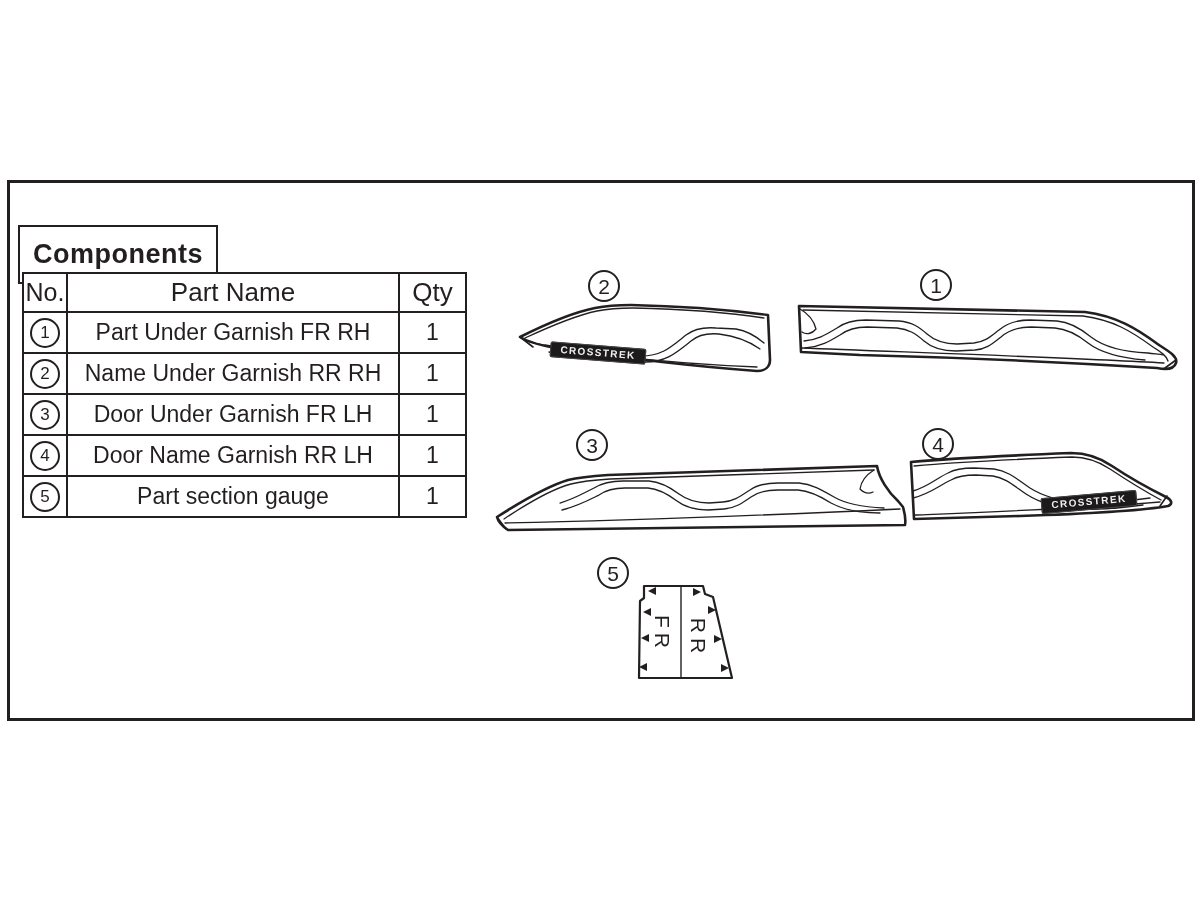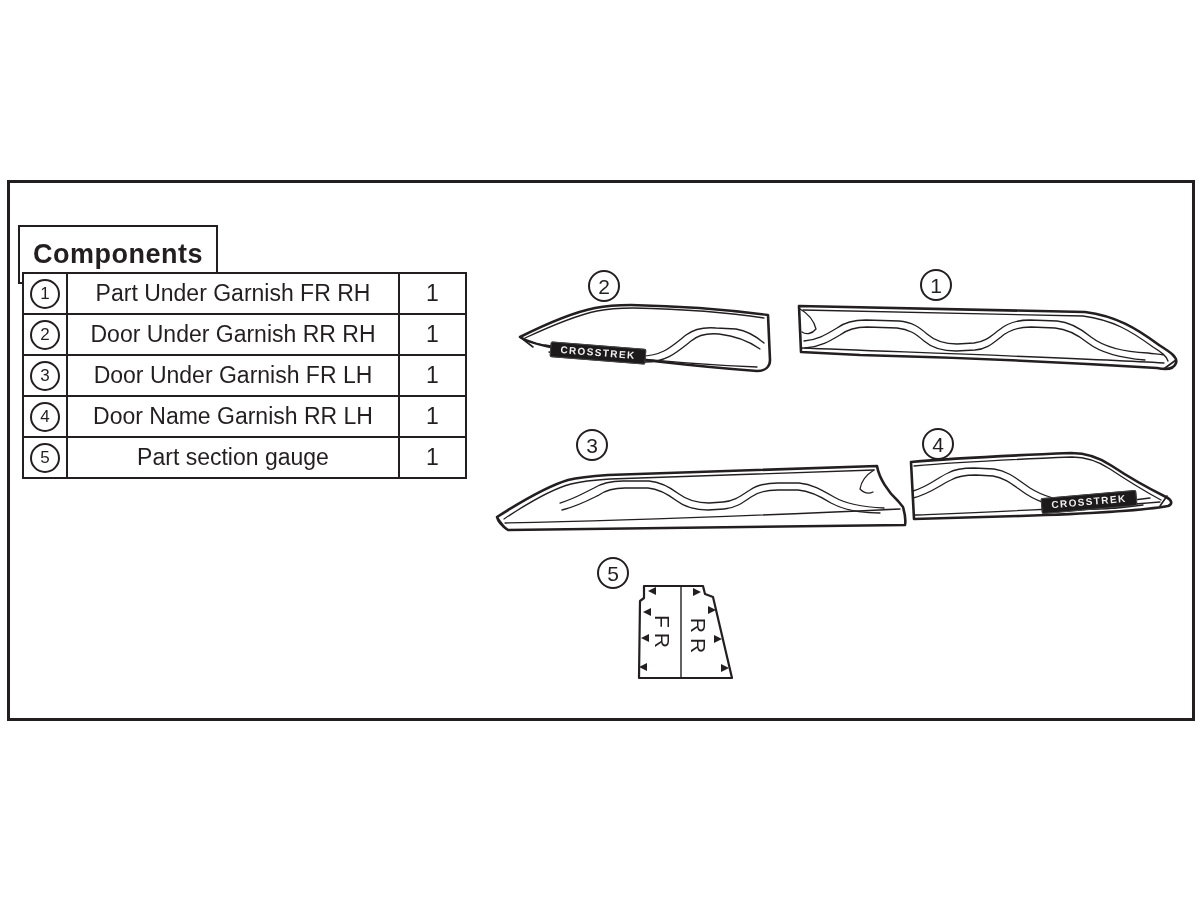--- a/index.html
+++ b/index.html
@@ -75,28 +75,33 @@
   <span>Components</span>
 </div>
 
 <table class="parts">
   <colgroup>
       <col style="width:44px">
       <col style="width:332px">
       <col style="width:67px">
     </colgroup>
   <tbody>
+      <tr class="hdr">
+    <th class="h-no">No.</th>
+    <th class="h-name">Part Name</th>
+    <th class="h-qty">Qty</th>
+  </tr>
   <tr class="row">
     <td><span class="circ">1</span></td>
     <td class="c-name">Part Under Garnish FR RH</td>
     <td class="c-qty">1</td>
   </tr>
   <tr class="row">
     <td><span class="circ">2</span></td>
-    <td class="c-name">Door Under Garnish RR RH</td>
+    <td class="c-name">Name Under Garnish RR RH</td>
     <td class="c-qty">1</td>
   </tr>
   <tr class="row">
     <td><span class="circ">3</span></td>
     <td class="c-name">Door Under Garnish FR LH</td>
     <td class="c-qty">1</td>
   </tr>
   <tr class="row">
     <td><span class="circ">4</span></td>
     <td class="c-name">Door Name Garnish RR LH</td>

